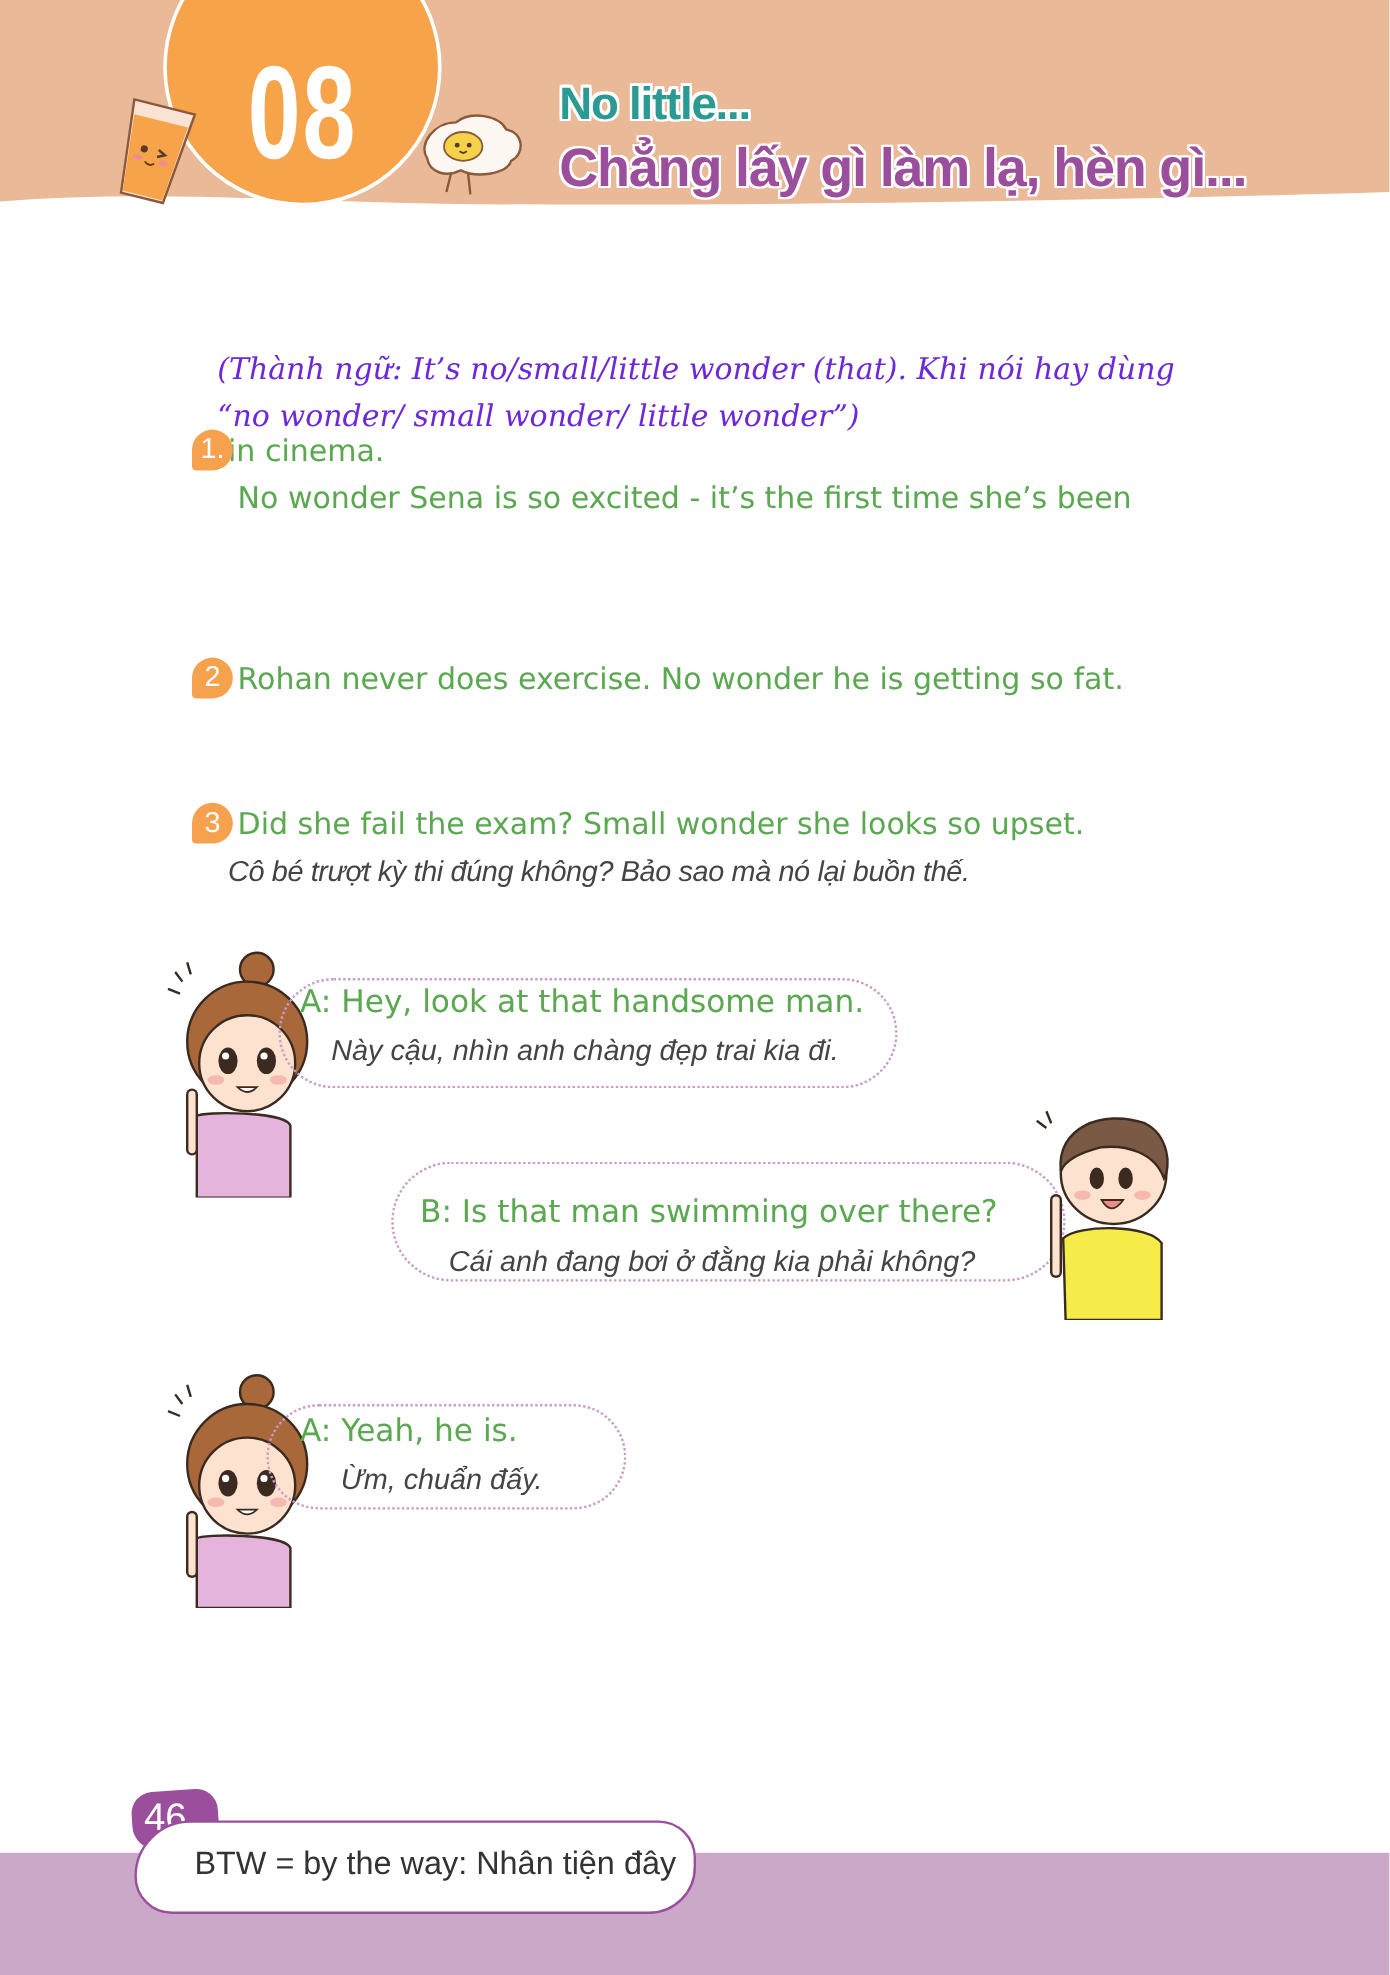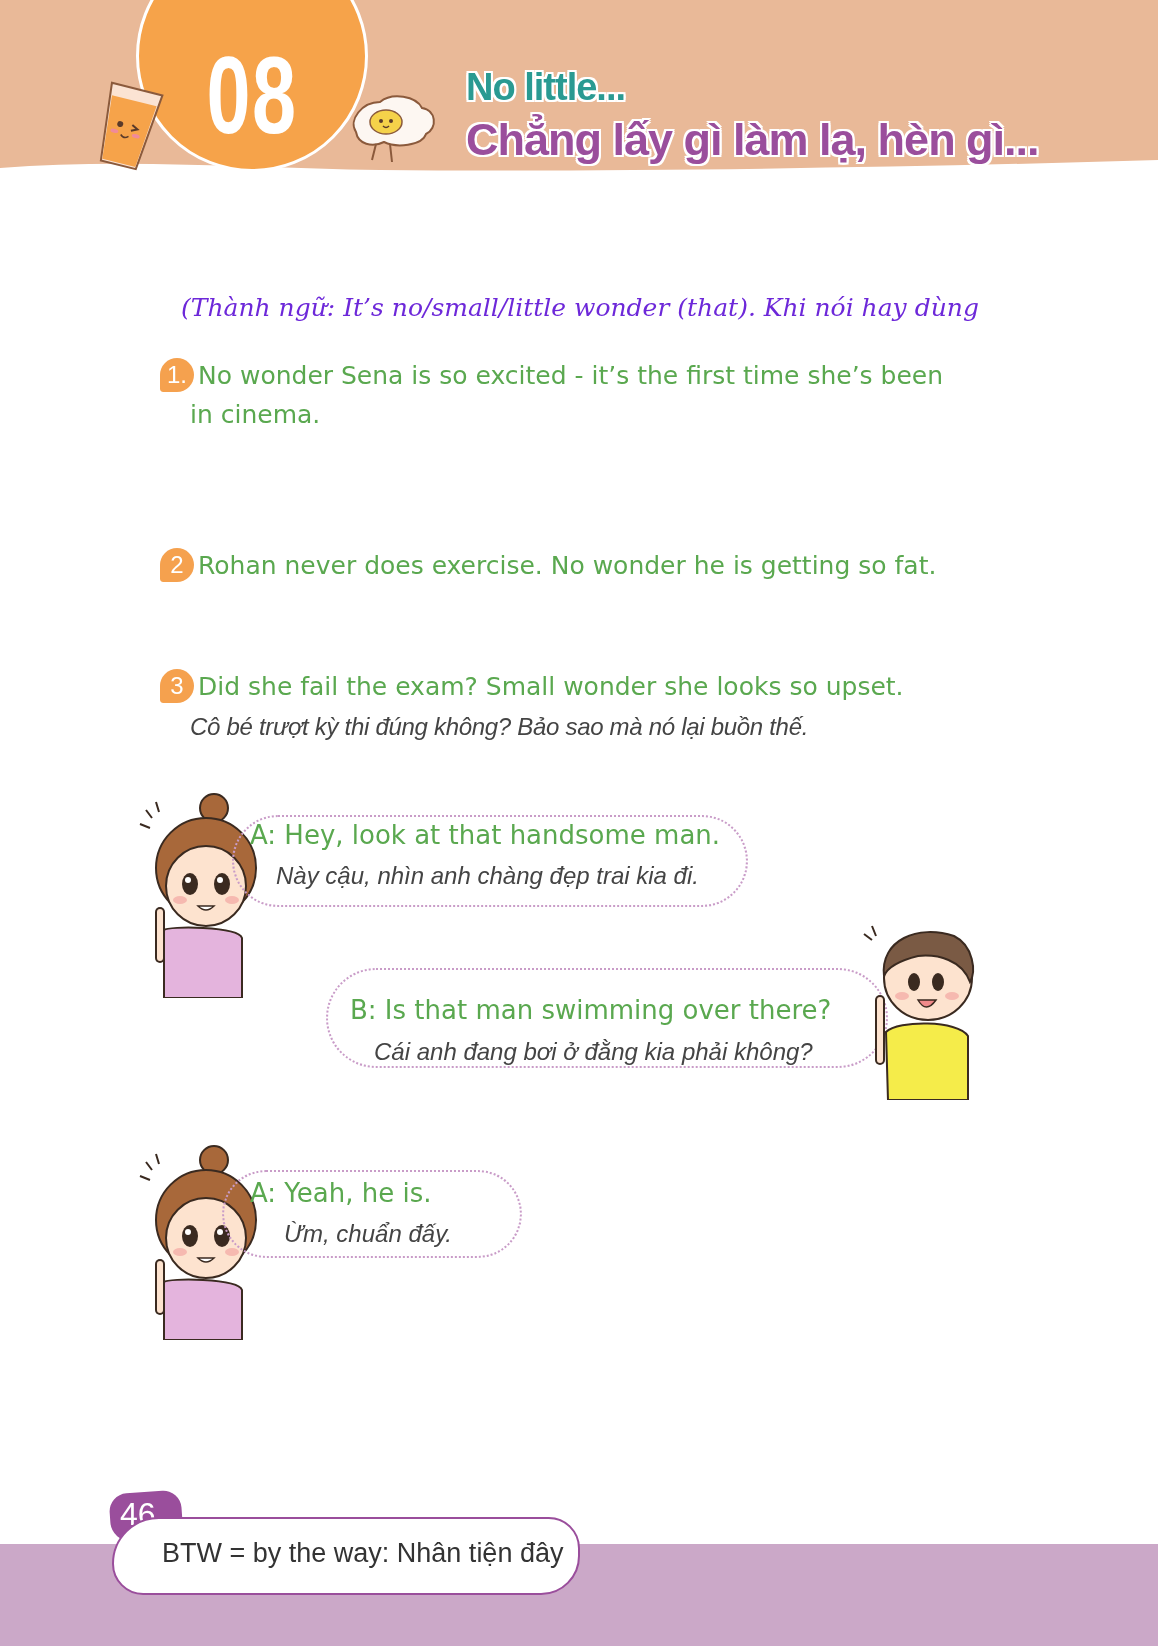--- a/index.html
+++ b/index.html
@@ -67,27 +67,28 @@
     <circle cx="45" cy="31" r="2" fill="#5a3a2a"></circle>
   <path d="M37 36 q3 3 6 0" stroke="#5a3a2a" stroke-width="1.5" fill="none"></path>
   <path d="M30 54 L26 70 M44 54 L46 72" stroke="#8b5a3c" stroke-width="2" fill="none"></path>
 </svg>
 
 <div class="title-en">No little...</div>
 <div class="title-vi">Chẳng lấy gì làm lạ, hèn gì...</div>
 
 <div class="note">
   <div>(Thành ngữ: It’s no/small/little wonder (that). Khi nói hay dùng</div>
+  <div>“no wonder/ small wonder/ little wonder”)</div>
 </div>
 
 <div class="ex" style="top:356px;">
   <div class="ex-badge">1.</div>
   <div class="ex-en">
+    <div style="margin-left:-8px">in cinema.</div>
     <div>No wonder Sena is so excited - it’s the first time she’s been</div>
-    <div style="margin-left:-8px">in cinema.</div>
   </div>
 </div>
 
 <div class="ex" style="top:546px;">
   <div class="ex-badge">2</div>
   <div class="ex-en">Rohan never does exercise. No wonder he is getting so fat.</div>
 </div>
 
 <div class="ex" style="top:667px;">
   <div class="ex-badge">3</div>

